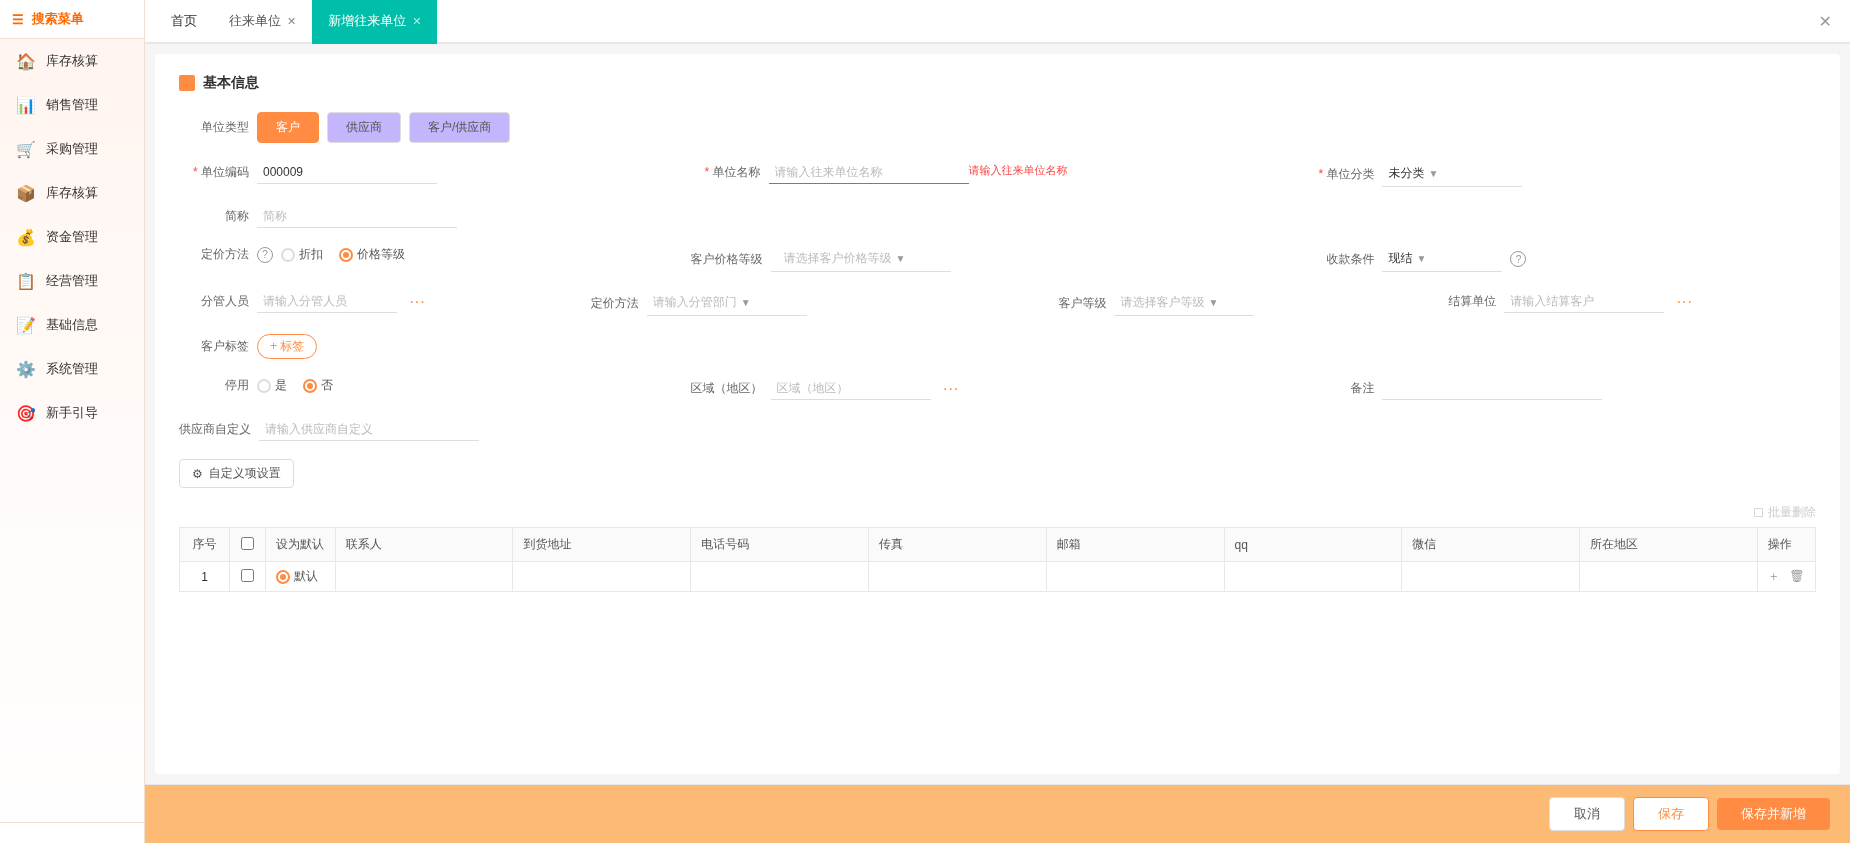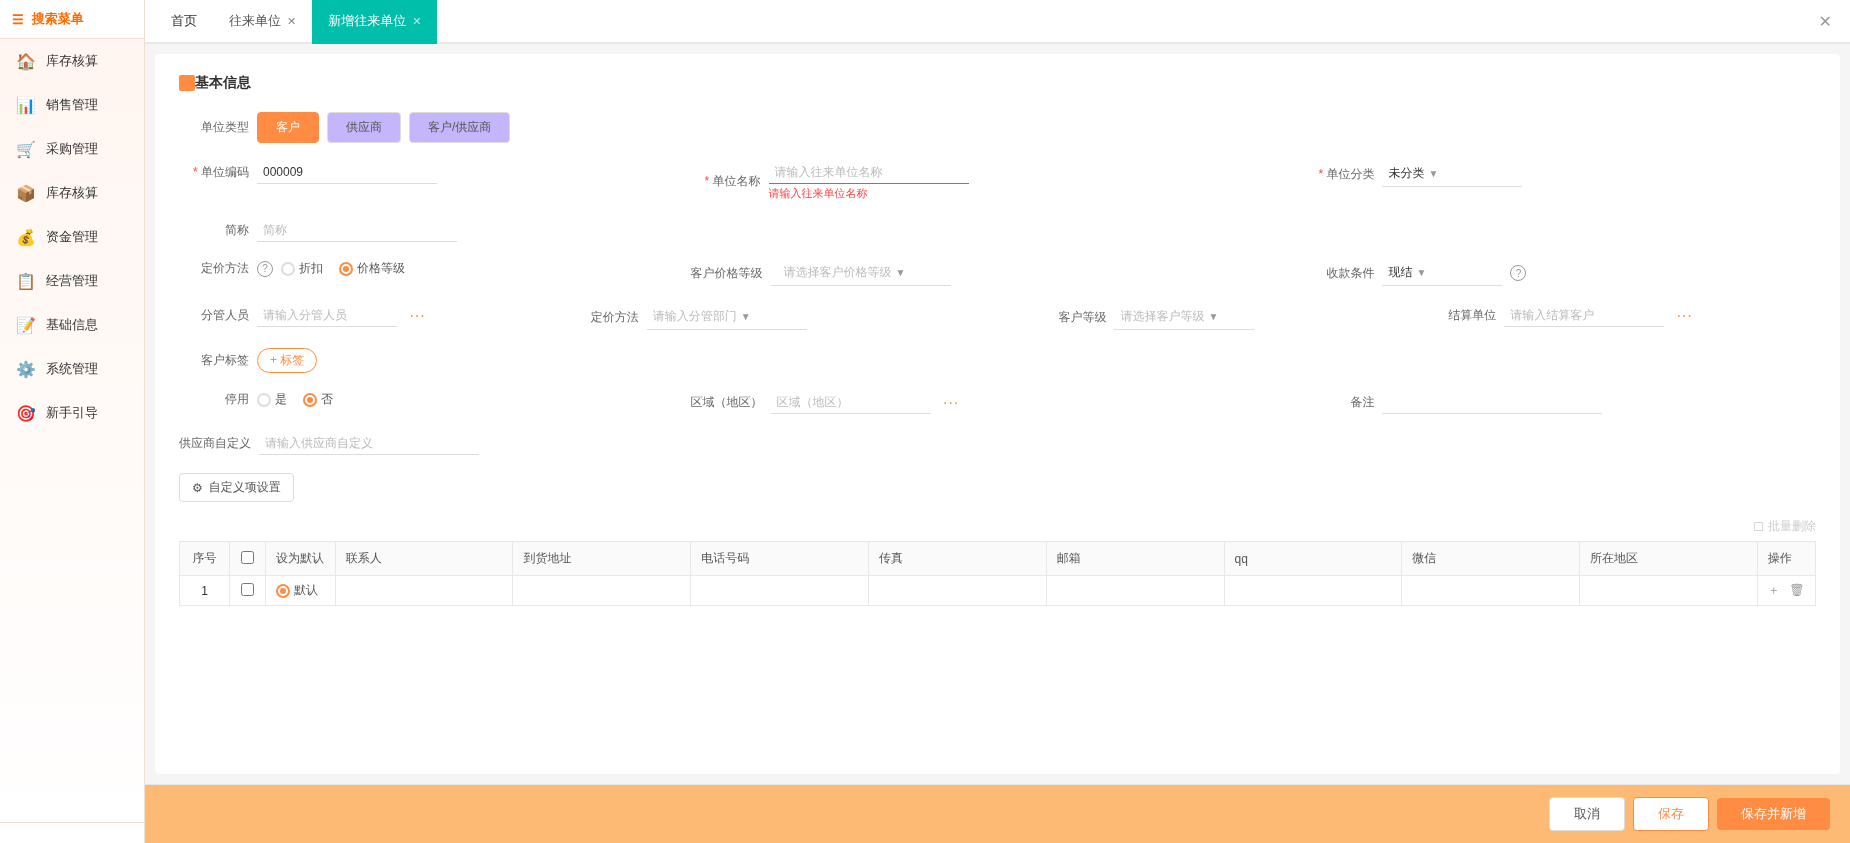--- a/index.html
+++ b/index.html
@@ -109,20 +109,21 @@
       margin: 10px;
       border-radius: 4px;
       overflow-y: auto;
       padding: 20px 24px;
     }
 
     
     .section-header {
       display: flex;
       align-items: center;
+      gap: 8px;
       font-size: 14px;
       font-weight: bold;
       color: #333;
       margin-bottom: 20px;
     }
     .section-icon {
       width: 16px;
       height: 16px;
       background: #ff8c42;
       border-radius: 2px;
@@ -434,21 +435,21 @@
       </div>
     </div>
 
     <div class="form-row">
       <div class="form-field">
         <span class="form-label required">单位编码</span>
         <input class="form-input" type="text" style="width: 180px;" value="000009">
       </div>
       <div class="form-field" style="flex:1.2">
         <span class="form-label required">单位名称</span>
-        <div style="display:flex;flex-direction:column;">
+        <div style="display:flex;flex-direction:row;">
           <input class="form-input error" type="text" style="width: 200px; border-bottom: 1px solid rgb(255, 68, 68);" placeholder="请输入往来单位名称">
           <span class="error-msg" style="margin-left:0;">请输入往来单位名称</span>
         </div>
       </div>
       <div class="form-field">
         <span class="form-label required">单位分类</span>
         <div class="form-select">
           <span>未分类</span>
           <span class="chevron">▼</span>
         </div>

